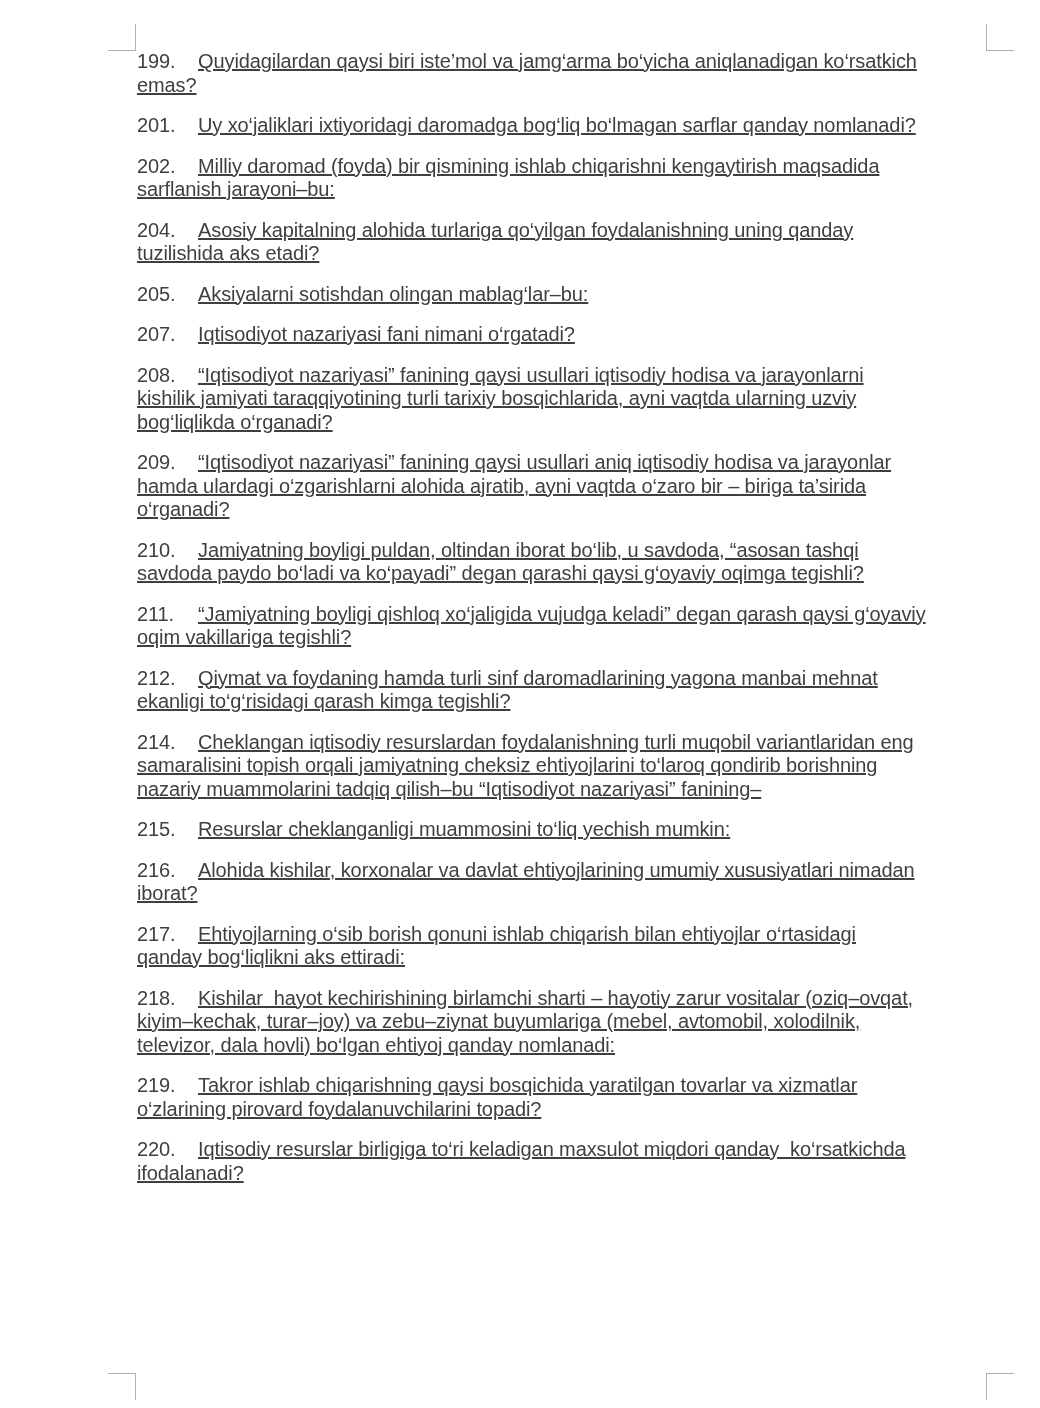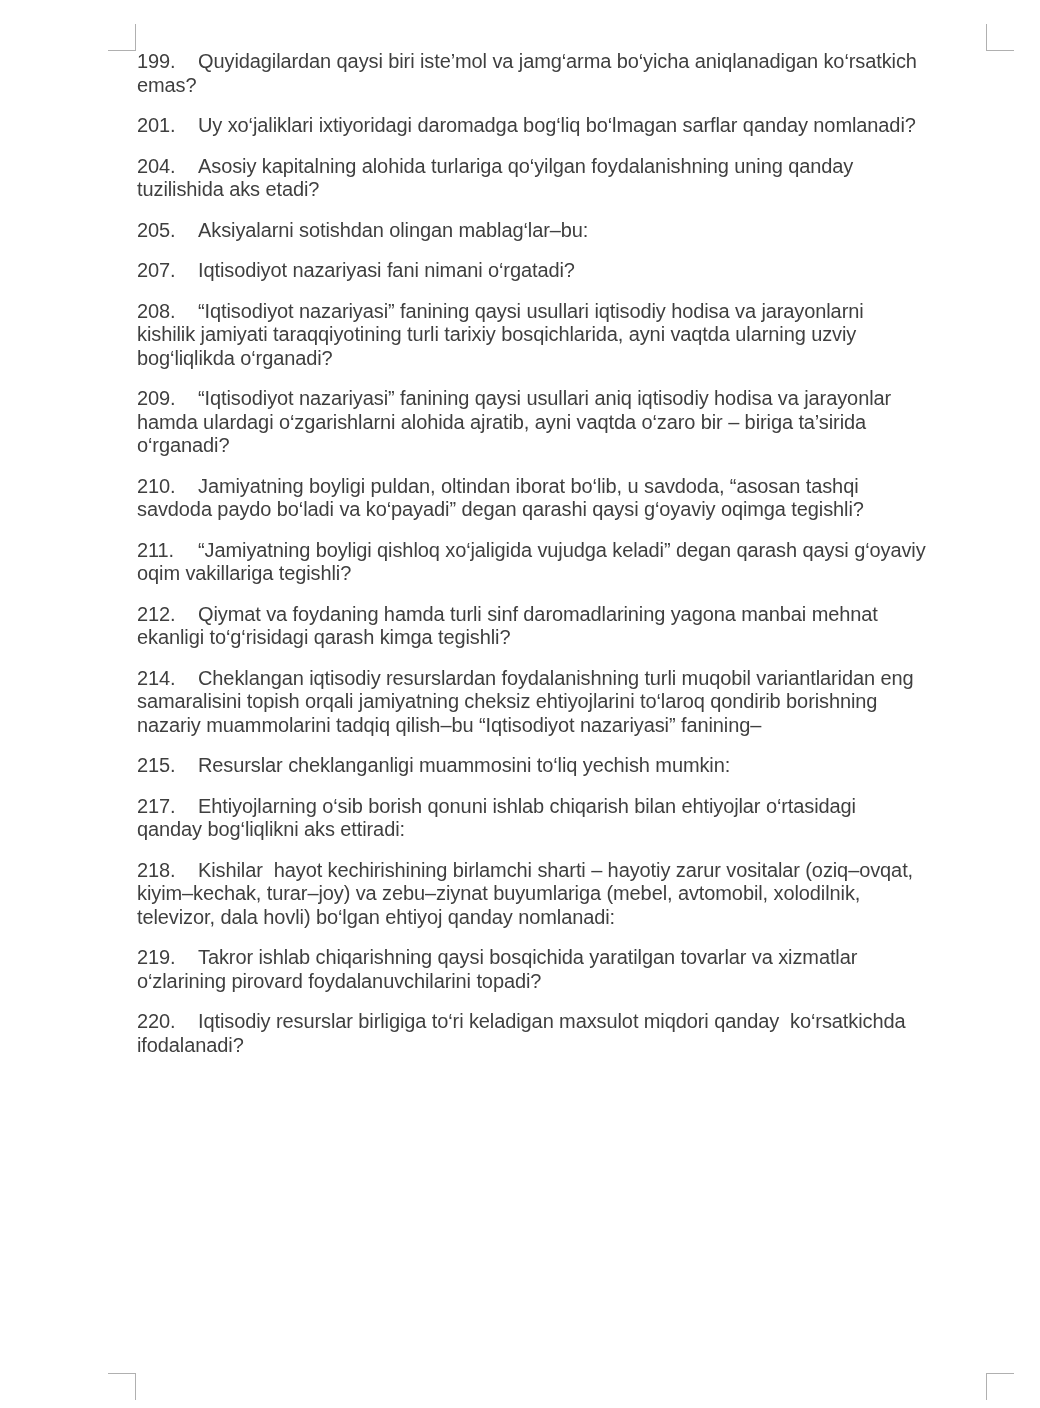--- a/index.html
+++ b/index.html
@@ -38,20 +38,21 @@
 
   .text-area {
     position: absolute;
     left: 137px;
     top: 50px;
     width: 880px;
     color: var(--text-color);
     font-size: 20px;
     line-height: 23.5px;
     letter-spacing: -0.1px;
+    text-decoration: underline;
   }
   .question {
     margin: 0 0 17px 0;
     white-space: pre;   
   }
   .qnum {
     display: inline-block;
     width: 61px;        
     white-space: pre;
   }
@@ -65,40 +66,44 @@
 <div class="page">
   <div class="mark tl"></div>
   <div class="mark tr"></div>
   <div class="mark bl"></div>
   <div class="mark br"></div>
 
   <main class="text-area">
     <p class="question"><span class="qnum">199.</span><span class="qtext">Quyidagilardan qaysi biri iste’mol va jamg‘arma bo‘yicha aniqlanadigan ko‘rsatkich
 emas?</span></p>
     <p class="question"><span class="qnum">201.</span><span class="qtext">Uy xo‘jaliklari ixtiyoridagi daromadga bog‘liq bo‘lmagan sarflar qanday nomlanadi?</span></p>
+    <p class="question"><span class="qnum">202.</span><span class="qtext">Milliy daromad (foyda) bir qismining ishlab chiqarishni kengaytirish maqsadida
+sarflanish jarayoni–bu:</span></p>
     <p class="question"><span class="qnum">204.</span><span class="qtext">Asosiy kapitalning alohida turlariga qo‘yilgan foydalanishning uning qanday
 tuzilishida aks etadi?</span></p>
     <p class="question"><span class="qnum">205.</span><span class="qtext">Aksiyalarni sotishdan olingan mablag‘lar–bu:</span></p>
     <p class="question"><span class="qnum">207.</span><span class="qtext">Iqtisodiyot nazariyasi fani nimani o‘rgatadi?</span></p>
     <p class="question"><span class="qnum">208.</span><span class="qtext">“Iqtisodiyot nazariyasi” fanining qaysi usullari iqtisodiy hodisa va jarayonlarni
 kishilik jamiyati taraqqiyotining turli tarixiy bosqichlarida, ayni vaqtda ularning uzviy
 bog‘liqlikda o‘rganadi?</span></p>
     <p class="question"><span class="qnum">209.</span><span class="qtext">“Iqtisodiyot nazariyasi” fanining qaysi usullari aniq iqtisodiy hodisa va jarayonlar
 hamda ulardagi o‘zgarishlarni alohida ajratib, ayni vaqtda o‘zaro bir – biriga ta’sirida
 o‘rganadi?</span></p>
     <p class="question"><span class="qnum">210.</span><span class="qtext">Jamiyatning boyligi puldan, oltindan iborat bo‘lib, u savdoda, “asosan tashqi
 savdoda paydo bo‘ladi va ko‘payadi” degan qarashi qaysi g‘oyaviy oqimga tegishli?</span></p>
     <p class="question"><span class="qnum">211.</span><span class="qtext">“Jamiyatning boyligi qishloq xo‘jaligida vujudga keladi” degan qarash qaysi g‘oyaviy
 oqim vakillariga tegishli?</span></p>
     <p class="question"><span class="qnum">212.</span><span class="qtext">Qiymat va foydaning hamda turli sinf daromadlarining yagona manbai mehnat
 ekanligi to‘g‘risidagi qarash kimga tegishli?</span></p>
     <p class="question"><span class="qnum">214.</span><span class="qtext">Cheklangan iqtisodiy resurslardan foydalanishning turli muqobil variantlaridan eng
 samaralisini topish orqali jamiyatning cheksiz ehtiyojlarini to‘laroq qondirib borishning
 nazariy muammolarini tadqiq qilish–bu “Iqtisodiyot nazariyasi” fanining–</span></p>
     <p class="question"><span class="qnum">215.</span><span class="qtext">Resurslar cheklanganligi muammosini to‘liq yechish mumkin:</span></p>
+    <p class="question"><span class="qnum">216.</span><span class="qtext">Alohida kishilar, korxonalar va davlat ehtiyojlarining umumiy xususiyatlari nimadan
+iborat?</span></p>
     <p class="question"><span class="qnum">217.</span><span class="qtext">Ehtiyojlarning o‘sib borish qonuni ishlab chiqarish bilan ehtiyojlar o‘rtasidagi
 qanday bog‘liqlikni aks ettiradi:</span></p>
     <p class="question"><span class="qnum">218.</span><span class="qtext">Kishilar  hayot kechirishining birlamchi sharti – hayotiy zarur vositalar (oziq–ovqat,
 kiyim–kechak, turar–joy) va zebu–ziynat buyumlariga (mebel, avtomobil, xolodilnik,
 televizor, dala hovli) bo‘lgan ehtiyoj qanday nomlanadi:</span></p>
     <p class="question"><span class="qnum">219.</span><span class="qtext">Takror ishlab chiqarishning qaysi bosqichida yaratilgan tovarlar va xizmatlar
 o‘zlarining pirovard foydalanuvchilarini topadi?</span></p>
     <p class="question"><span class="qnum">220.</span><span class="qtext">Iqtisodiy resurslar birligiga to‘ri keladigan maxsulot miqdori qanday  ko‘rsatkichda
 ifodalanadi?</span></p>
   </main>

